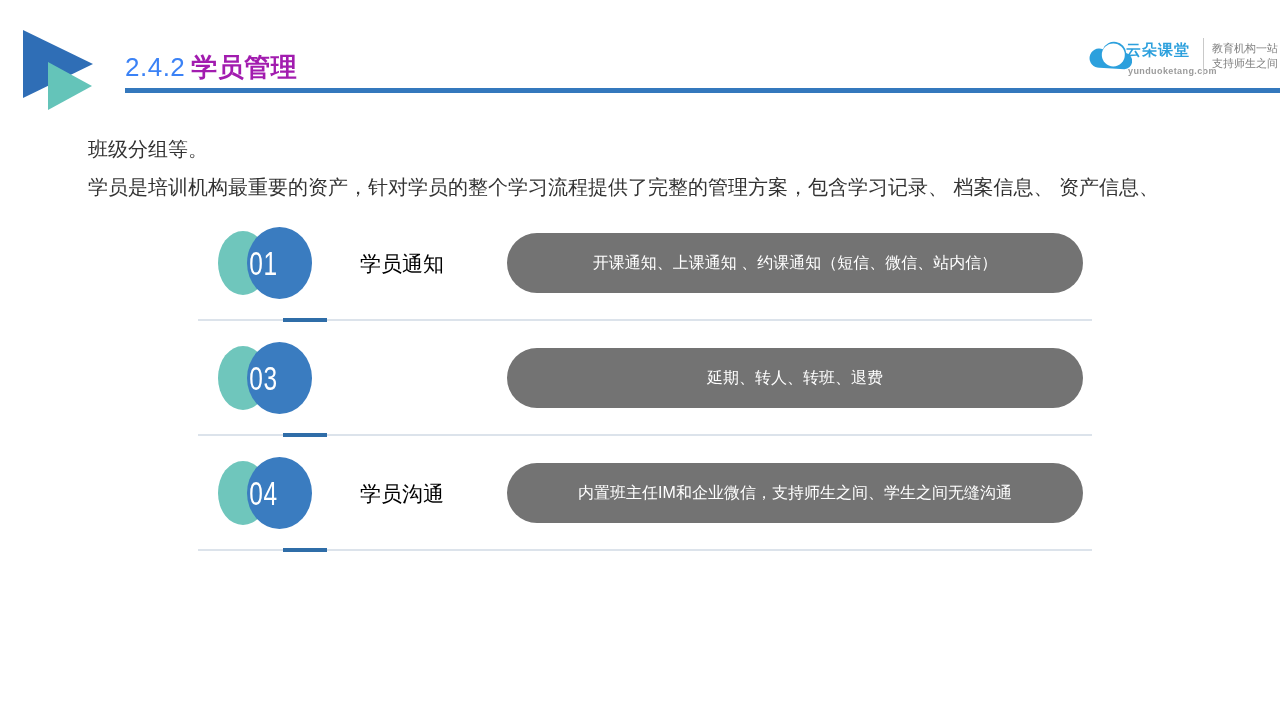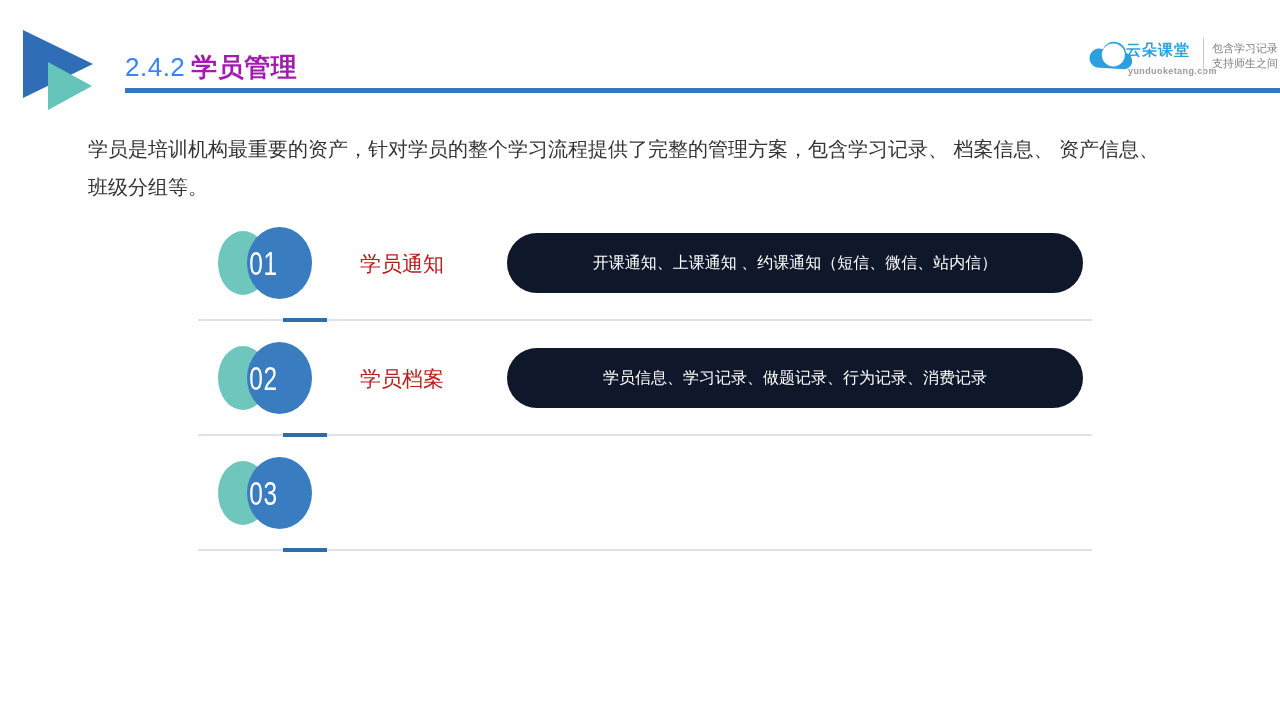--- a/index.html
+++ b/index.html
@@ -27,23 +27,23 @@
   
   .features { position:absolute; left:198px; top:206px; width:894px; }
   .frow { position:relative; width:894px; height:115px; }
   .frow .divider { position:absolute; left:0; bottom:0; width:894px; height:2px; background:#dce3eb; }
   .frow .divider-accent { position:absolute; left:85px; bottom:-1px; width:44px; height:4px; background:#2f6da8; }
   .frow .c-teal { position:absolute; left:20px; top:25px; width:50px; height:64px; border-radius:50%; background:#6fc6bc; }
   .frow .c-blue { position:absolute; left:49px; top:21px; width:65px; height:72px; border-radius:50%; background:#3a7cc0; }
   .frow .c-num { position:absolute; left:33px; top:21px; width:65px; height:72px; line-height:72px;
                  text-align:center; color:#ffffff; font-size:34px; font-weight:300;
                  transform:scaleX(0.72); letter-spacing:1px; z-index:3; }
-  .frow .f-label { position:absolute; left:162px; top:0; height:115px; line-height:115px; font-size:21px; color:#b91c1c; white-space:nowrap; }
+  .frow .f-label { position:absolute; left:162px; top:0; height:115px; line-height:115px; font-size:21px; color:#000000; white-space:nowrap; }
   .frow .f-pill { position:absolute; left:309px; top:27px; width:576px; height:60px; border-radius:30px;
-                  background:#0f172a; color:#ffffff; font-size:16px; text-align:center; line-height:60px; white-space:nowrap; }
+                  background:#737373; color:#ffffff; font-size:16px; text-align:center; line-height:60px; white-space:nowrap; }
 </style>
 </head>
 <body>
 
 <div class="slide">
 
   <svg class="tri-logo" viewBox="0 0 90 96">
     <polygon points="9,8 79,42 9,76" fill="#2f6eb6"></polygon>
     <polygon points="34,40 78,64 34,88" fill="#64c4b9"></polygon>
   </svg>
@@ -55,55 +55,56 @@
 
   <div class="brand">
     <svg class="brand-cloud" viewBox="0 0 64 52">
       <path d="M19 48 a13.5 13.5 0 1 1 4.5-26 a17 17 0 0 1 32.5 5.5 a11.5 11.5 0 0 1 -2.5 22.5 z" fill="#2ca0dd"></path>
       <circle cx="38" cy="30" r="16" fill="#ffffff"></circle>
     </svg>
     <div class="brand-name">云朵课堂</div>
     <div class="brand-domain">yunduoketang.com</div>
     <div class="brand-divider"></div>
     <div class="brand-tagline">
-      <div>包含学习记录</div>
+      <div>教育机构一站</div>
       <div>支持师生之间</div>
     </div>
   </div>
 
   <div class="intro">
+    <div>班级分组等。</div>
     <div>学员是培训机构最重要的资产，针对学员的整个学习流程提供了完整的管理方案，包含学习记录、 档案信息、 资产信息、</div>
-    <div>班级分组等。</div>
   </div>
 
   <div class="features">
 
     <div class="frow">
       <div class="c-teal"></div>
       <div class="c-blue"></div>
       <div class="c-num">01</div>
       <div class="f-label">学员通知</div>
       <div class="f-pill">开课通知、上课通知 、约课通知（短信、微信、站内信）</div>
       <div class="divider"></div>
       <div class="divider-accent"></div>
     </div>
 
+
     <div class="frow">
       <div class="c-teal"></div>
       <div class="c-blue"></div>
-      <div class="c-num">02</div>
-      <div class="f-label">学员档案</div>
-      <div class="f-pill">学员信息、学习记录、做题记录、行为记录、消费记录</div>
+      <div class="c-num">03</div>
+      <div class="f-pill">延期、转人、转班、退费</div>
       <div class="divider"></div>
       <div class="divider-accent"></div>
     </div>
 
     <div class="frow">
       <div class="c-teal"></div>
       <div class="c-blue"></div>
-      <div class="c-num">03</div>
+      <div class="c-num">04</div>
+      <div class="f-label">学员沟通</div>
+      <div class="f-pill">内置班主任IM和企业微信，支持师生之间、学生之间无缝沟通</div>
       <div class="divider"></div>
       <div class="divider-accent"></div>
     </div>
-
 
   </div>
 </div>
 
 </body></html>

